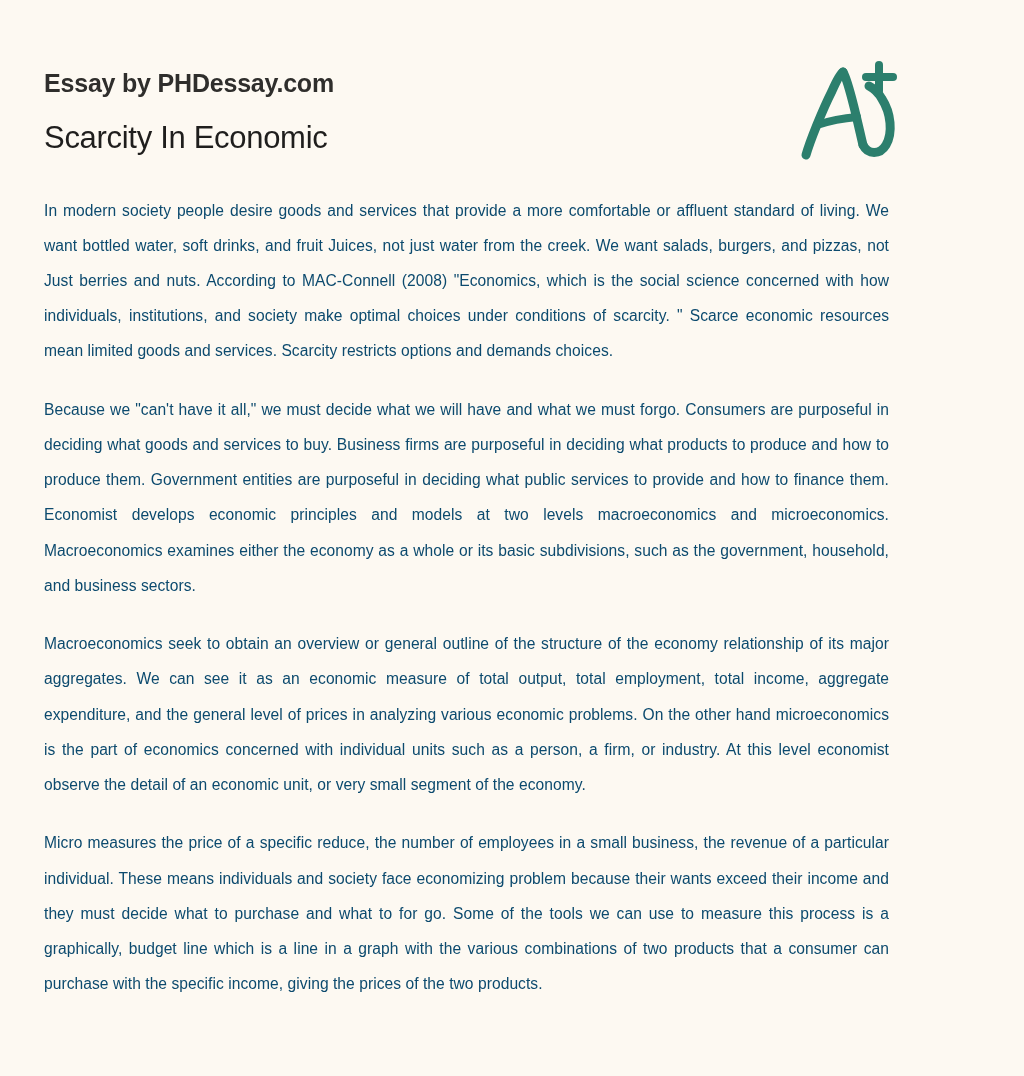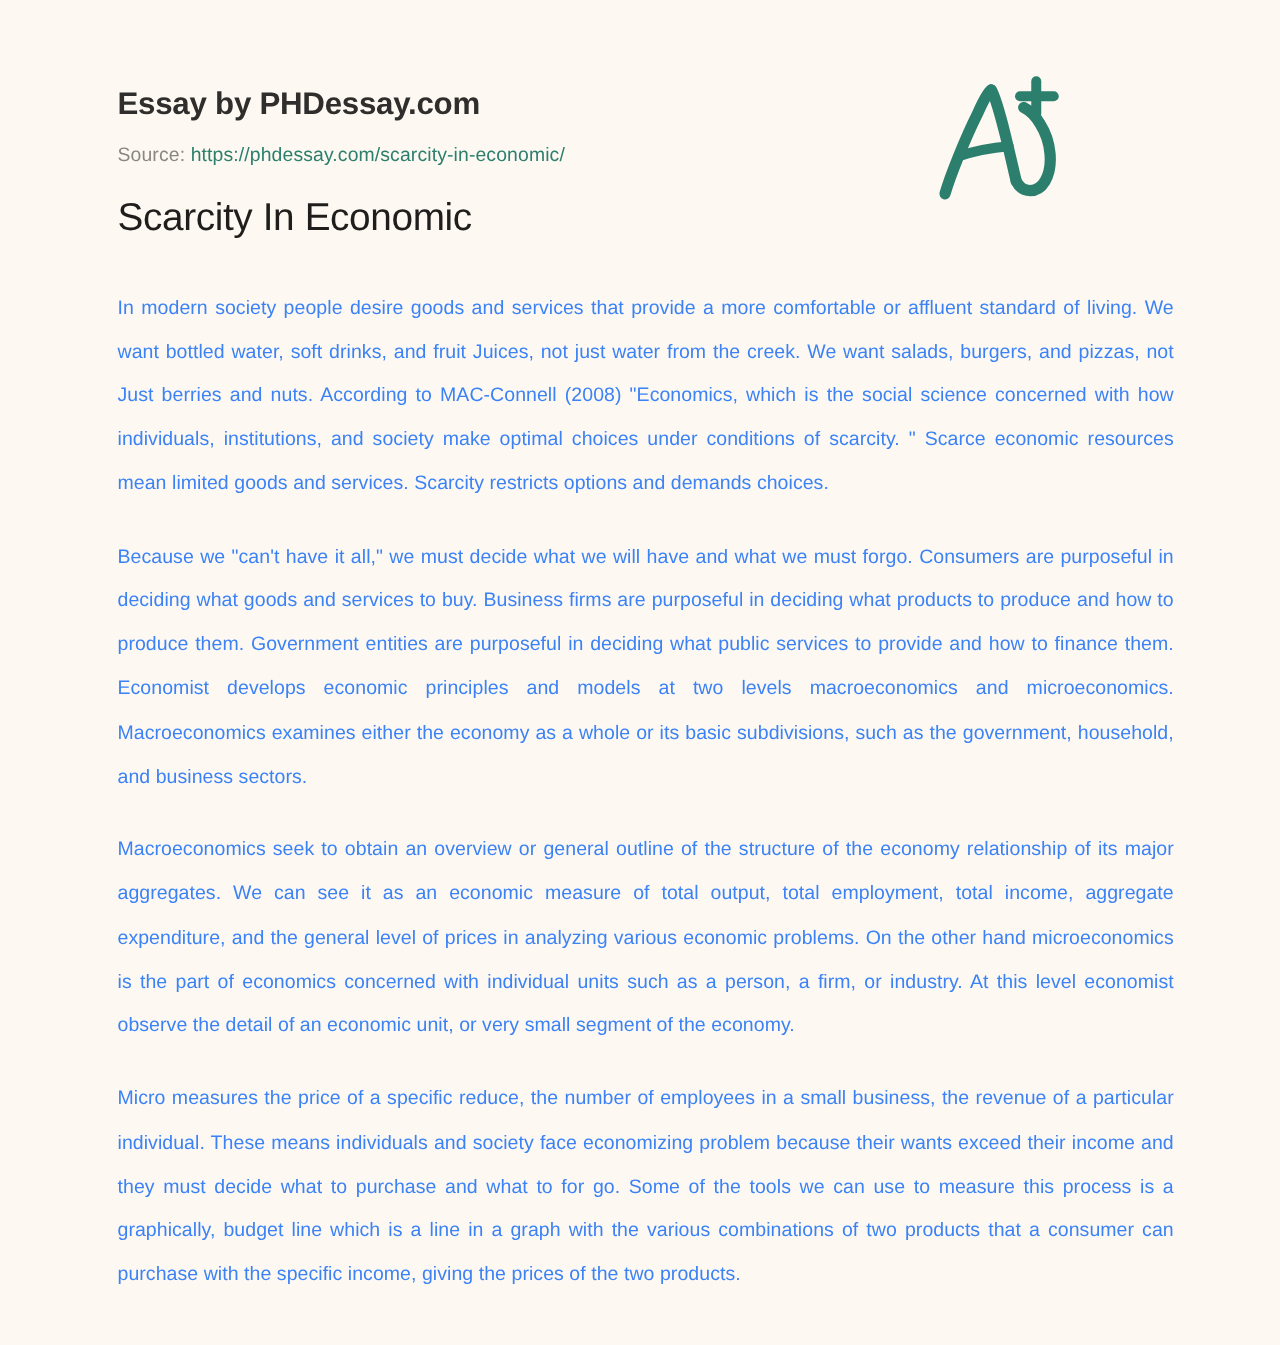--- a/index.html
+++ b/index.html
@@ -12,21 +12,21 @@
     background: #fdf9f2;
     font-family: "Liberation Sans", sans-serif;
     color: #3b3a38;
     overflow: hidden;
   }
   .page {
     position: relative;
     width: 1024px;
     height: 1076px;
     box-sizing: border-box;
-    padding: 0 94px;
+    padding: 0 44px;
   }
 
   
   .header {
     position: relative;
     padding-top: 68px;
   }
   .brand-line {
     font-size: 25px;
     font-weight: 700;
@@ -74,35 +74,32 @@
   
   .body-copy {
     margin-top: 35px;
     width: 845px;
   }
   .para {
     margin: 0 0 23px 0;
     font-size: 15.6px;
     line-height: 2.26;
     text-align: justify;
-    color: #3b82f6;
+    color: #0c4a6e;
     letter-spacing: 0.05px;
   }
 </style>
 </head>
 <body>
 
 <div class="page">
 
   <div class="header">
     <div class="brand-line">Essay by PHDessay.com</div>
 
-    <div class="source-line">
-      <span class="source-label">Source: </span><a class="source-url" href="#">https://phdessay.com/scarcity-in-economic/</a>
-    </div>
 
     <div class="logo">
       <svg viewBox="0 0 120 110" aria-hidden="true">
         <g fill="none" stroke="#2c7f6d" stroke-linecap="round" stroke-linejoin="round">
 
           <path d="M18 100 C22 86 34 56 44 36 C48 27 52 19 55 17" stroke-width="9"></path>
 
           <path d="M55 17 C58 22 62 36 66 52 C70 68 73 82 75 90" stroke-width="9"></path>
 
           <path d="M29 70 C41 66 57 63 69 62" stroke-width="8"></path>

